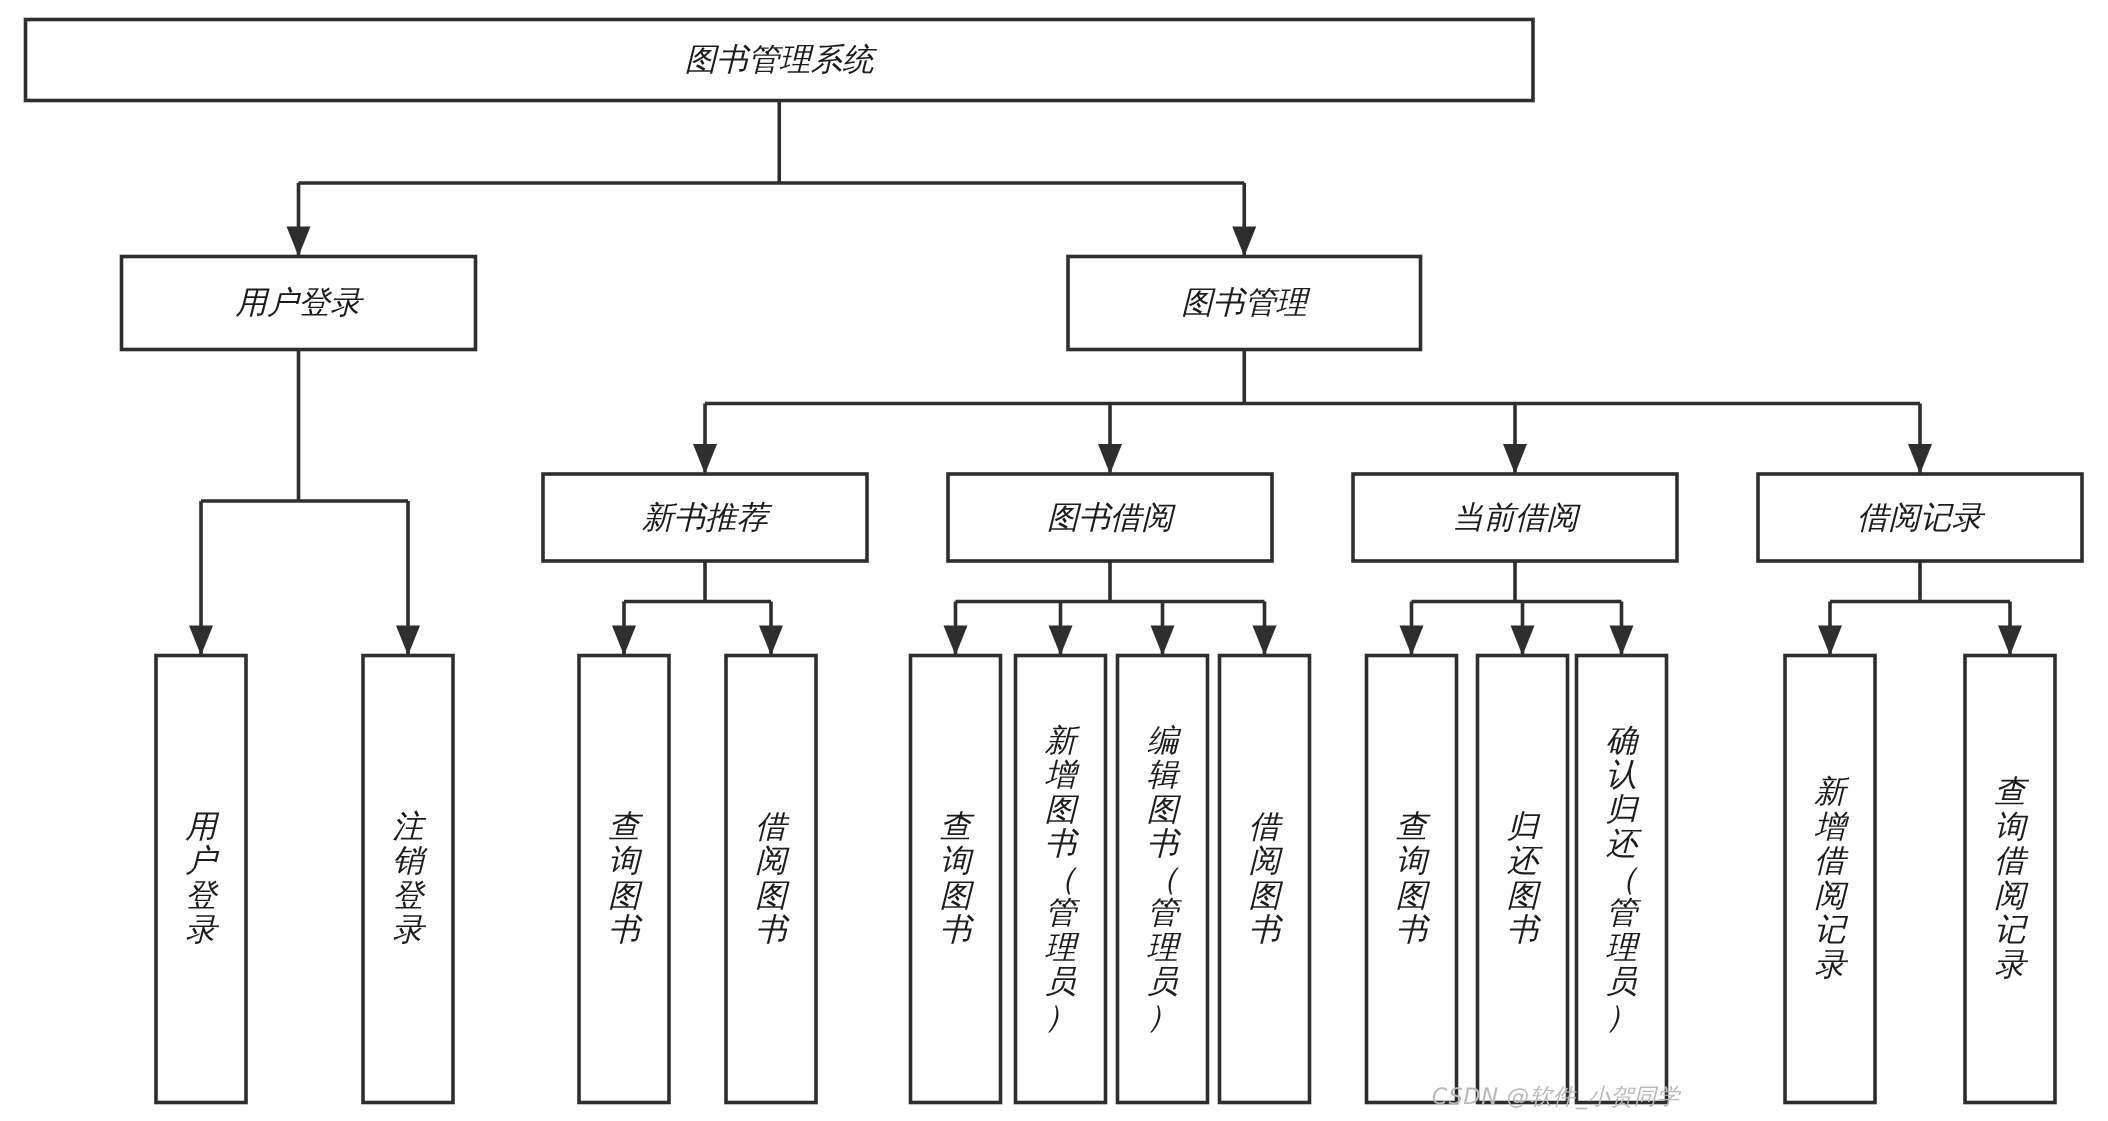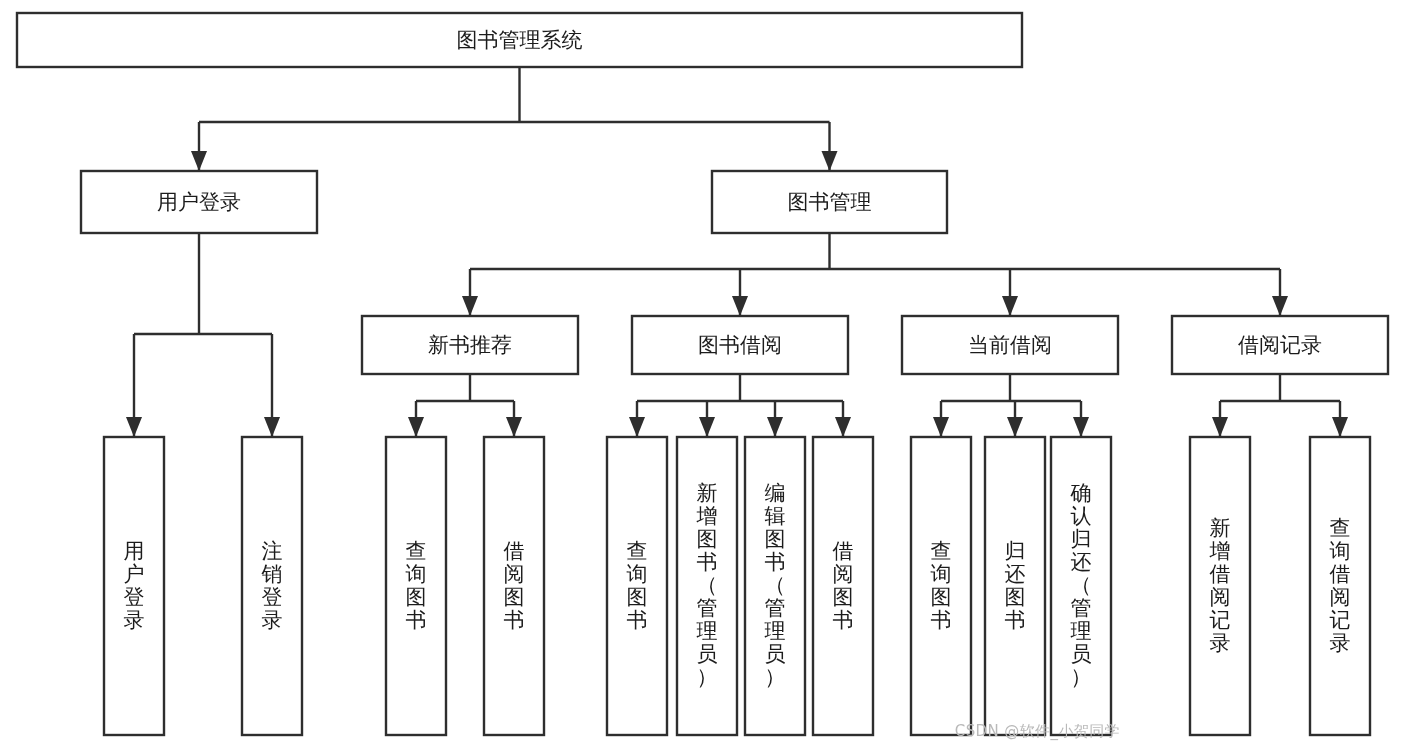--- a/index.html
+++ b/index.html
@@ -13,20 +13,21 @@
     height: 747px;
     font-family: "DejaVu Sans", "Liberation Sans", sans-serif;
     overflow: hidden;
     position: relative;
   }
   #diagram-root {
     position: relative;
     width: 1130px;
     height: 747px;
     background: #ffffff;
+    font-style: italic;
   }
   svg.flow-canvas {
     position: absolute;
     left: 0;
     top: 0;
     width: 1405px;
     height: 747px;
     display: block;
   }
   .node-box {

